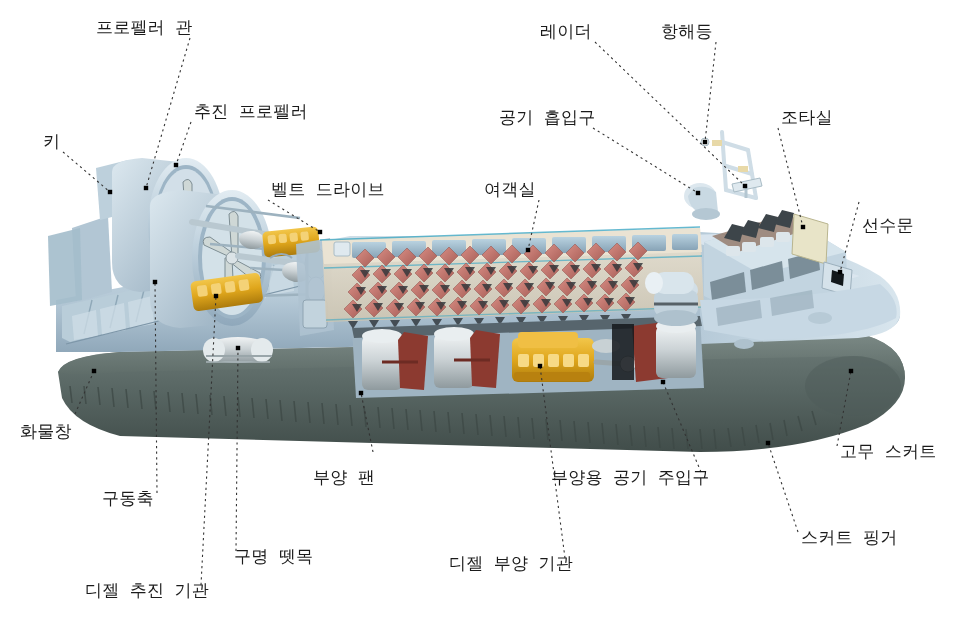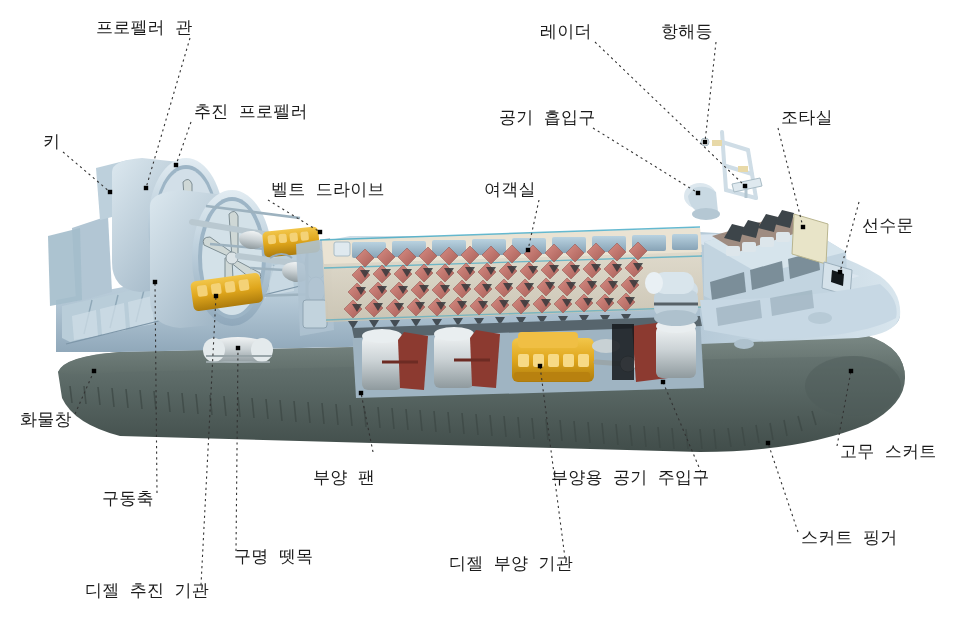--- a/index.html
+++ b/index.html
@@ -605,21 +605,21 @@
       <div class="label" style="left: 96px; top: 20px;">프로펠러 관</div>
       <div class="label" style="left: 540px; top: 24px;">레이더</div>
       <div class="label" style="left: 661px; top: 24px;">항해등</div>
       <div class="label" style="left: 194px; top: 104px; text-align: right;">추진 프로펠러</div>
       <div class="label" style="left: 499px; top: 110px; text-align: right;">공기 흡입구</div>
       <div class="label" style="left: 781px; top: 110px;">조타실</div>
       <div class="label" style="left: 43px; top: 134px;">키</div>
       <div class="label" style="left: 271px; top: 182px;">벨트 드라이브</div>
       <div class="label" style="left: 484px; top: 182px; text-align: center;">여객실</div>
       <div class="label" style="left: 862px; top: 184px; margin-top: 34px;">선수문</div>
-      <div class="label" style="left: 20px; top: 412px;">화물창</div>
+      <div class="label" style="left: 20px; top: 424px;">화물창</div>
       <div class="label" style="left: 840px; top: 444px;">고무 스커트</div>
       <div class="label" style="left: 313px; top: 470px;">부양 팬</div>
       <div class="label" style="left: 102px; top: 491px;">구동축</div>
       <div class="label" style="left: 551px; top: 470px;">부양용 공기 주입구</div>
       <div class="label" style="left: 801px; top: 530px;">스커트 핑거</div>
       <div class="label" style="left: 234px; top: 549px;">구명 뗏목</div>
       <div class="label" style="left: 449px; top: 556px;">디젤 부양 기관</div>
       <div class="label" style="left: 85px; top: 583px;">디젤 추진 기관</div>
     </div>
 

